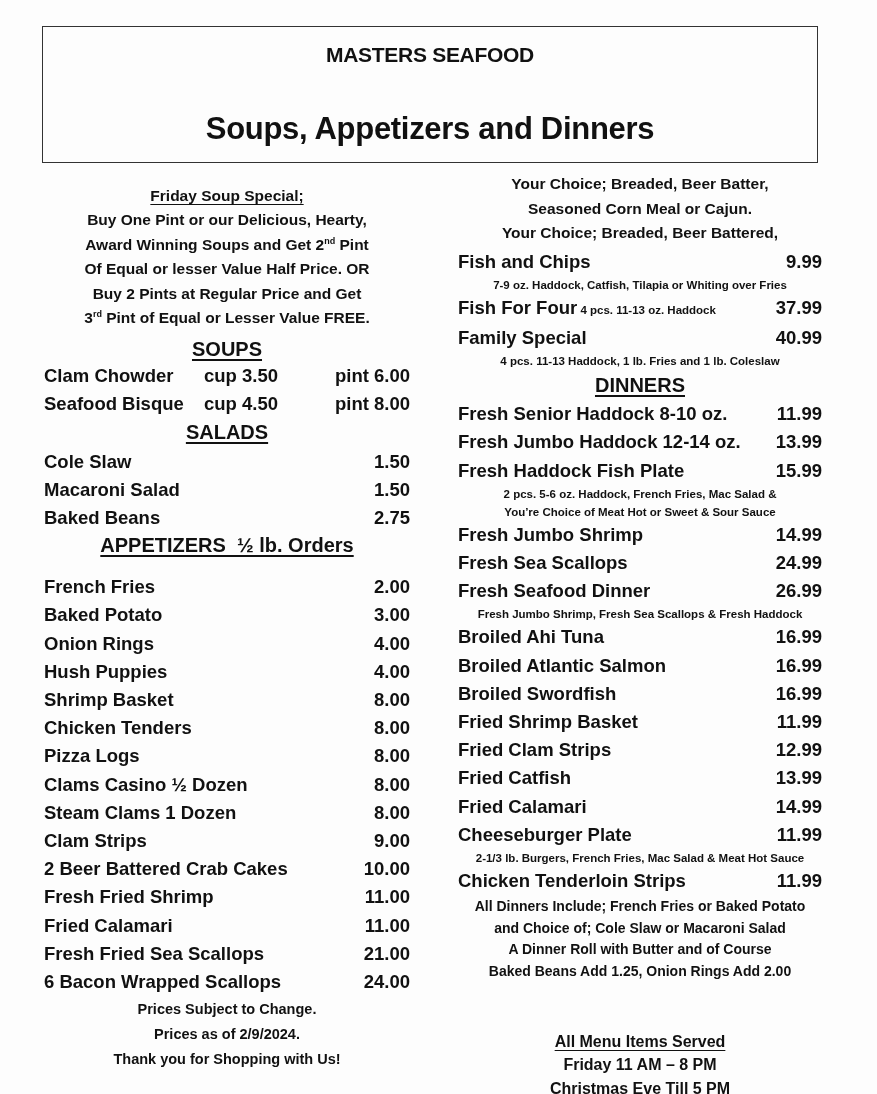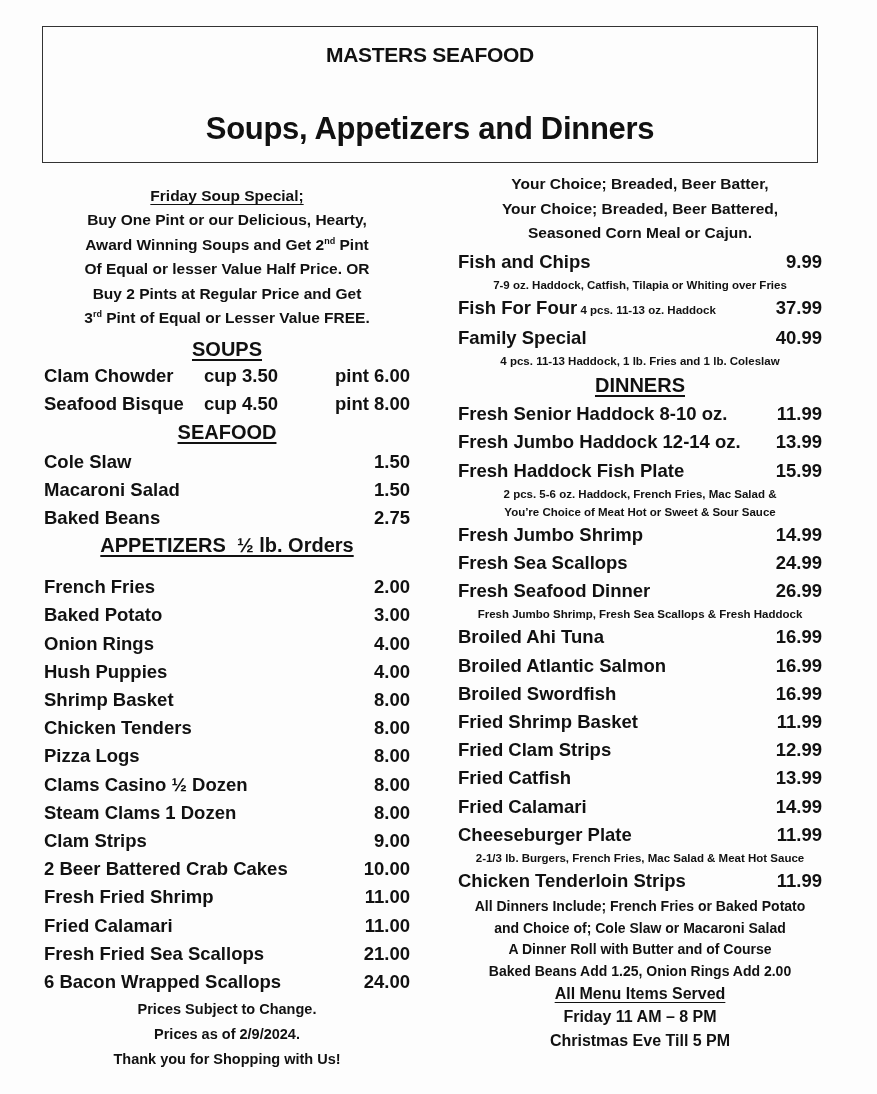--- a/index.html
+++ b/index.html
@@ -35,21 +35,21 @@
   .soup-row { display: flex; align-items: baseline; font-size: 18.5px; line-height: 28.5px; }
   .soup-row .name { width: 160px; }
   .soup-row .cup { width: 116px; }
   .soup-row .pint { width: 90px; text-align: right; }
 
   .rrow { display: flex; justify-content: space-between; align-items: baseline; font-size: 18.5px; line-height: 28.2px; }
   .rrow .inline-note { font-size: 11.5px; }
   .note { font-size: 11.5px; line-height: 18px; text-align: center; white-space: nowrap; }
   .choice { font-size: 15.5px; line-height: 24.5px; text-align: center; }
   .footer-line { font-size: 14px; line-height: 21.5px; text-align: center; }
-  .served-head { font-size: 16px; line-height: 23px; text-align: center; }
+  .served-head { font-size: 16px; line-height: 23px; text-align: center; margin-top: 48px; }
   .served-line { font-size: 16px; line-height: 23.5px; text-align: center; }
   .left-footer { font-size: 14.5px; line-height: 25px; text-align: center; }
 </style>
 </head>
 <body>
 
 <div class="page">
 
   <div class="header-box">
     <div class="title">MASTERS SEAFOOD</div>
@@ -73,21 +73,21 @@
         <span class="cup">cup 3.50</span>
         <span class="pint">pint 6.00</span>
       </div>
       <div class="soup-row">
         <span class="name">Seafood Bisque</span>
         <span class="cup">cup 4.50</span>
         <span class="pint">pint 8.00</span>
       </div>
     </div>
 
-    <div class="sec-head u">SEAFOOD</div>
+    <div class="sec-head u">SALADS</div>
     <div style="margin-top:3px">
       <div class="row">
           <span class="name">Cole Slaw</span>
           <span class="price">1.50</span>
         </div>
       <div class="row">
           <span class="name">Macaroni Salad</span>
           <span class="price">1.50</span>
         </div>
       <div class="row">
@@ -163,22 +163,22 @@
     <div style="margin-top:1px">
       <div class="left-footer">Prices Subject to Change.</div>
       <div class="left-footer">Prices as of 2/9/2024.</div>
       <div class="left-footer">Thank you for Shopping with Us!</div>
     </div>
   </div>
 
   <div class="col-right">
     <div>
       <div class="choice">Your Choice; Breaded, Beer Batter,</div>
+      <div class="choice">Seasoned Corn Meal or Cajun.</div>
       <div class="choice">Your Choice; Breaded, Beer Battered,</div>
-      <div class="choice">Seasoned Corn Meal or Cajun.</div>
     </div>
 
     <div style="margin-top:2px">
       <div class="rrow">
           <span class="name">Fish and Chips</span>
           <span class="price">9.99</span>
         </div>
       <div class="note">7-9 oz. Haddock, Catfish, Tilapia or Whiting over Fries</div>
       <div class="rrow">
           <span class="name"><span>Fish For Four</span><span class="inline-note"> 4 pcs. 11-13 oz. Haddock</span></span>

